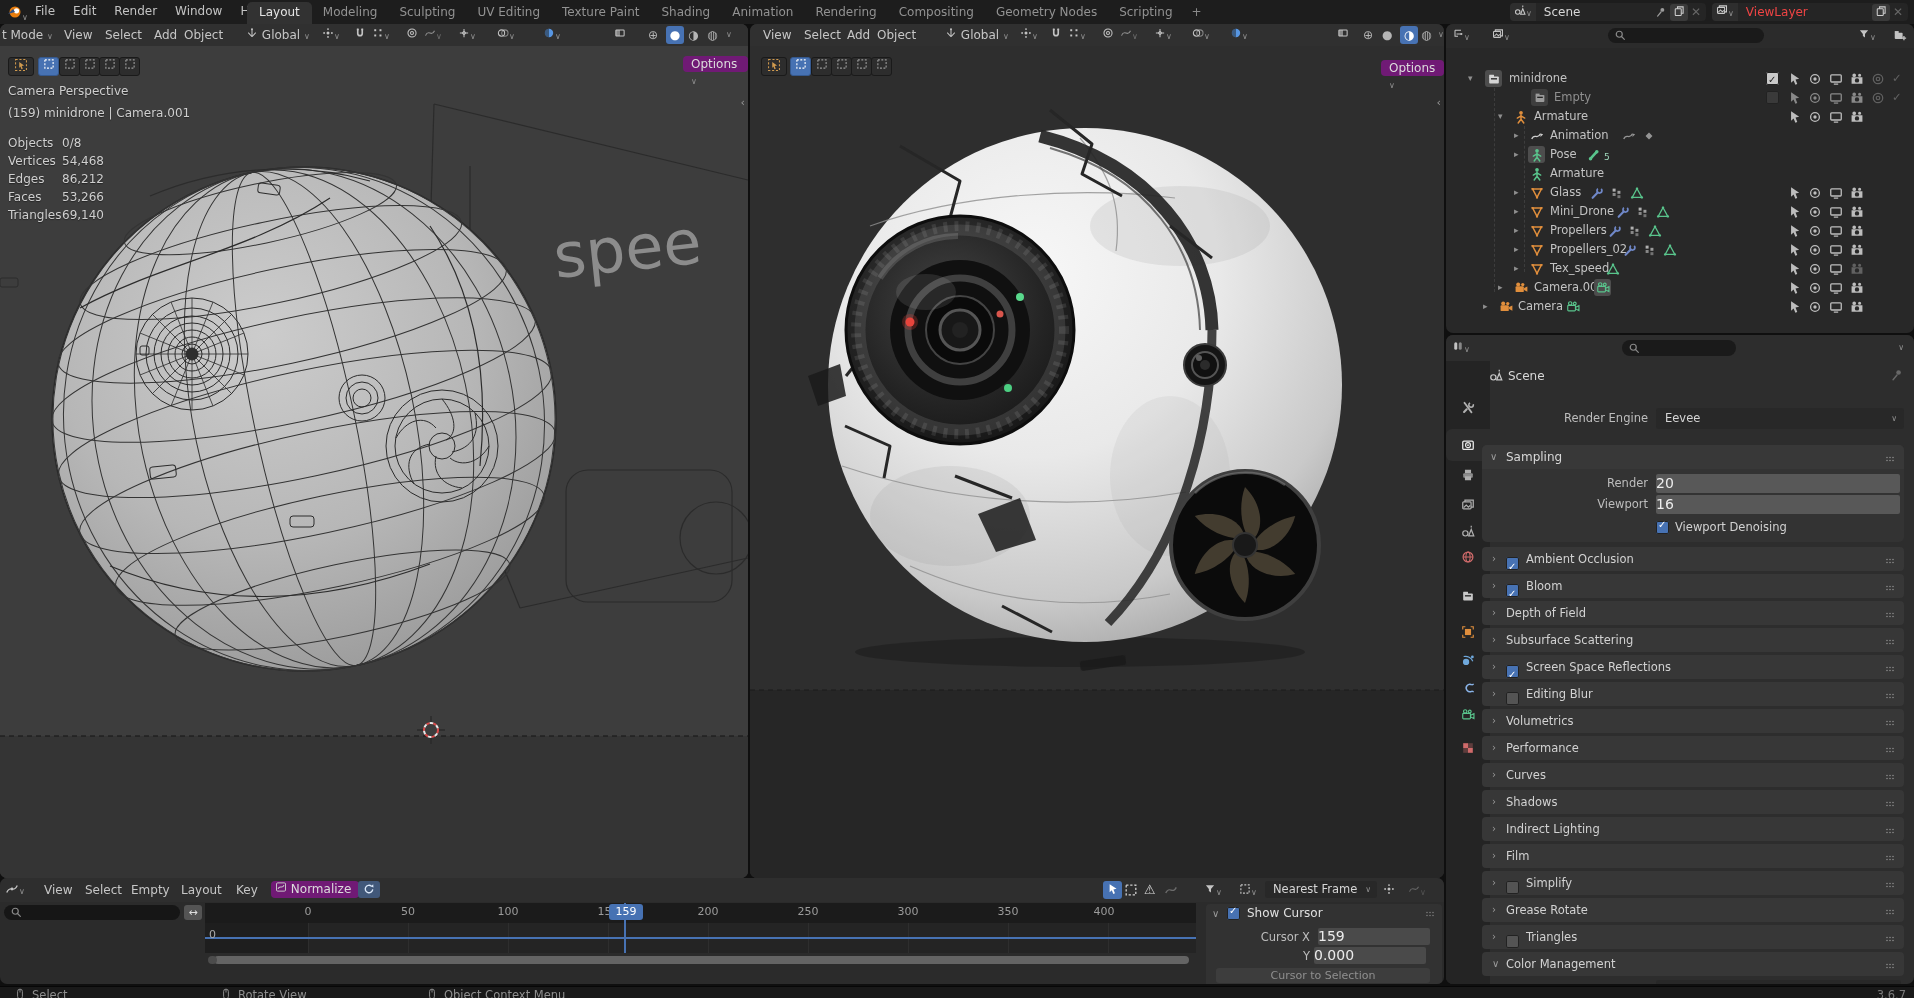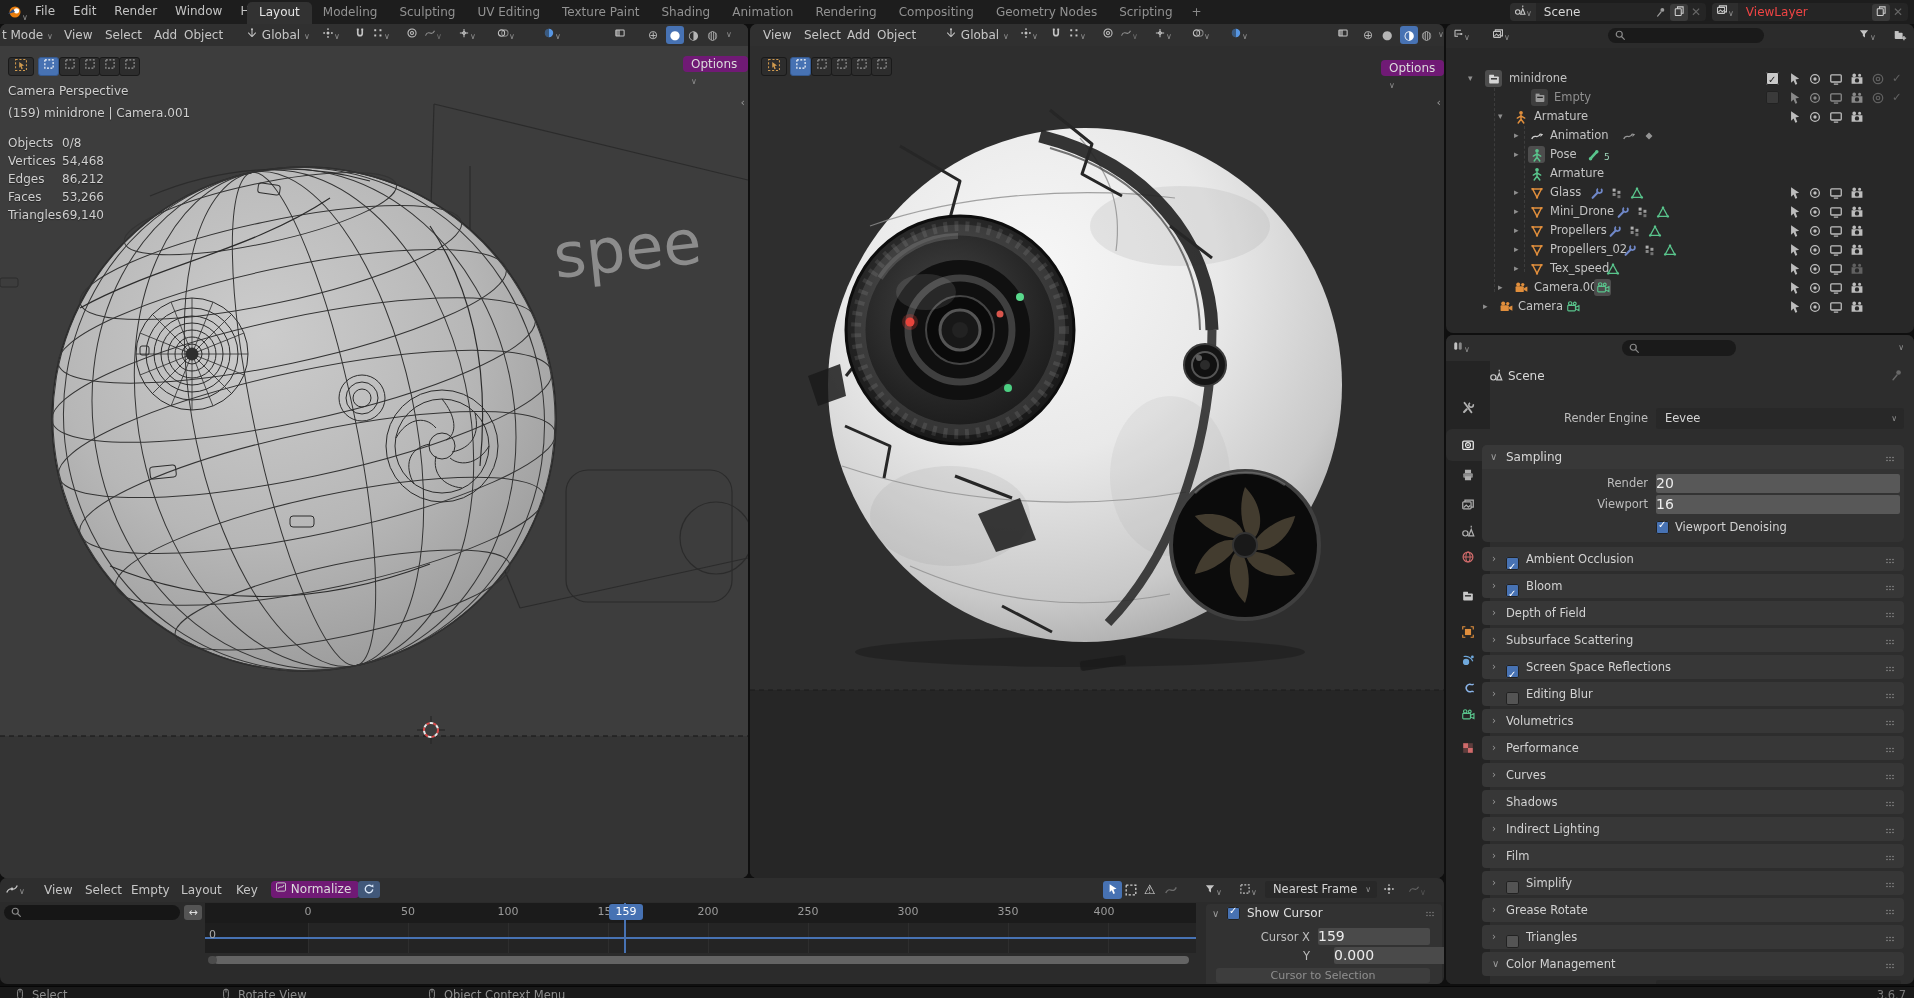--- a/index.html
+++ b/index.html
@@ -1219,21 +1219,21 @@
     <div class="abs" style="left:1206px;top:26px;width:236px;height:80px;background:#323232;border-radius:4px 4px 0 0">
       <span class="abs" style="left:6px;top:4px;color:#9a9a9a;font-size:10px">∨</span>
       <span class="cb on abs" style="left:21px;top:3px"></span>
       <span class="abs" style="left:41px;top:2px;color:#e0e0e0">Show Cursor</span>
       <svg class="ic12 abs dim" style="right:6px;top:4px;color:#fff">
           <use href="#i-grip"></use>
         </svg>
       <span class="rlab" style="left:4px;width:100px;top:26px">Cursor X</span>
       <div class="vbox" style="left:112px;top:24px;width:112px;height:17px;line-height:17px;background:#4a4a4a">159</div>
       <span class="rlab" style="left:4px;width:100px;top:45px">Y</span>
-      <div class="vbox" style="left:128px;top:43px;width:112px;height:17px;line-height:17px;background:#4a4a4a">0.000</div>
+      <div class="vbox" style="left:108px;top:43px;width:112px;height:17px;line-height:17px;background:#4a4a4a">0.000</div>
       <div class="abs" style="left:10px;top:64px;width:214px;height:15px;background:#3d3d3d;border-radius:3px;text-align:center;line-height:15px;color:#8f8f8f;font-size:11px">Cursor to Selection</div>
     </div>
   </div>
 
   <div class="abs" style="left:0;top:986px;width:1914px;height:12px;background:#191919;border-top:1px solid #070707;color:#8f8f8f;font-size:11.5px;overflow:hidden">
     <svg class="ic12 abs" style="left:14px;top:1px;color:#8f8f8f">
         <use href="#i-mouse"></use>
       </svg>
     <span class="abs" style="left:32px;top:1px">Select</span>
     <svg class="ic12 abs" style="left:220px;top:1px;color:#8f8f8f">

